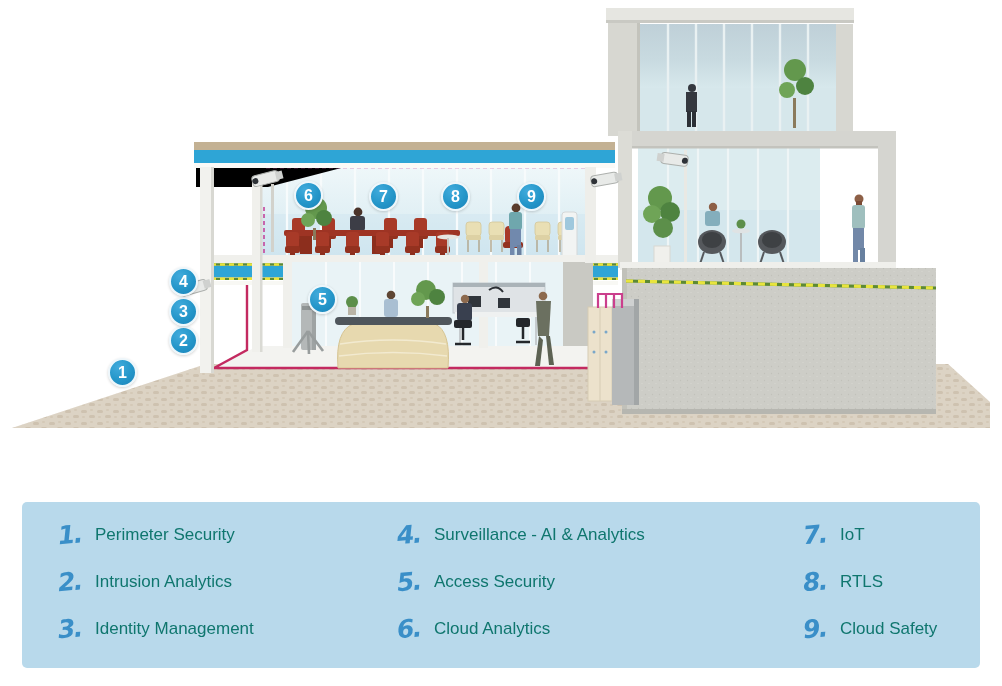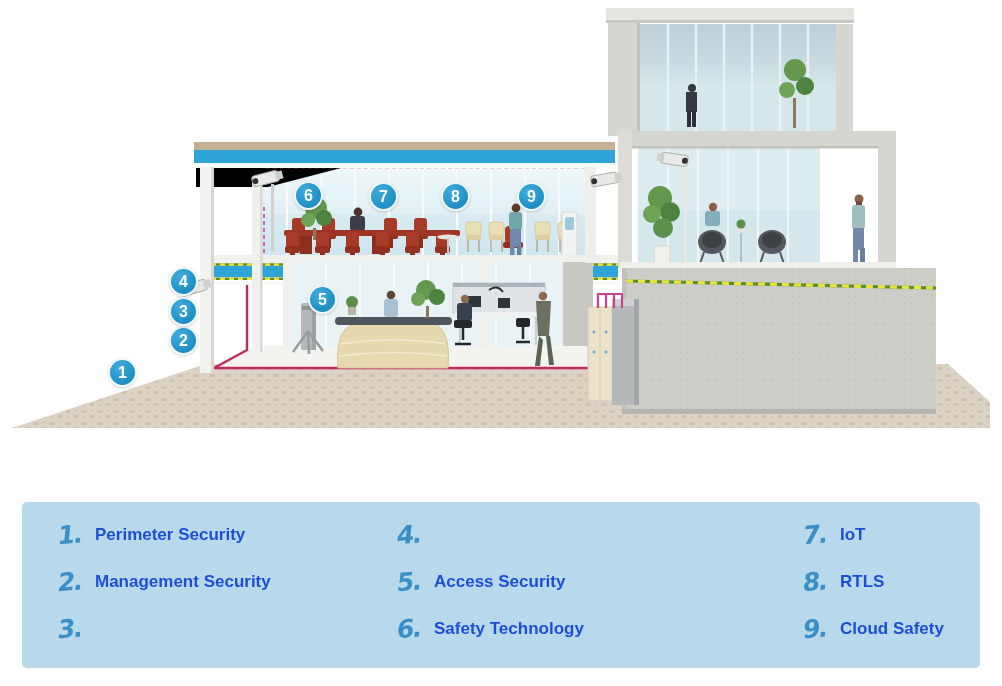--- a/index.html
+++ b/index.html
@@ -25,21 +25,21 @@
   .lcol{position:absolute;top:9px;height:148px;display:flex;flex-direction:column;}
   .lcol-1{left:36px;}
   .lcol-2{left:375px;}
   .lcol-3{left:781px;}
   .litem{height:47px;display:flex;align-items:center;}
   .lnum{
     color:#3a8fc8;width:32px;flex:0 0 32px;
     font:italic 800 25px/1 "DejaVu Sans",sans-serif;
     display:inline-block;transform:rotate(-5deg);letter-spacing:-2px;
   }
-  .llbl{color:#1d4ed8;font-size:17px;padding-left:5px;white-space:nowrap;font-weight:bold;}
+  .llbl{color:#0f766e;font-size:17px;padding-left:5px;white-space:nowrap;}
 </style>
 </head>
 <body>
 
 <div class="stage">
 
   <div class="art">
     <svg viewBox="0 0 1002 460" width="1002" height="460" xmlns="http://www.w3.org/2000/svg">
       <defs>
         <pattern id="pav" width="16" height="12" patternUnits="userSpaceOnUse">
@@ -379,37 +379,39 @@
   </div>
 
   <div class="legend">
     <div class="lcol lcol-1">
       <div class="litem">
         <span class="lnum">1.</span>
         <span class="llbl">Perimeter Security</span>
       </div>
       <div class="litem">
         <span class="lnum">2.</span>
-        <span class="llbl">Management Security</span>
+        <span class="llbl">Intrusion Analytics</span>
       </div>
       <div class="litem">
         <span class="lnum">3.</span>
+        <span class="llbl">Identity Management</span>
       </div>
     </div>
     <div class="lcol lcol-2">
       <div class="litem">
         <span class="lnum">4.</span>
+        <span class="llbl">Surveillance - AI &amp; Analytics</span>
       </div>
       <div class="litem">
         <span class="lnum">5.</span>
         <span class="llbl">Access Security</span>
       </div>
       <div class="litem">
         <span class="lnum">6.</span>
-        <span class="llbl">Safety Technology</span>
+        <span class="llbl">Cloud Analytics</span>
       </div>
     </div>
     <div class="lcol lcol-3">
       <div class="litem">
         <span class="lnum">7.</span>
         <span class="llbl">IoT</span>
       </div>
       <div class="litem">
         <span class="lnum">8.</span>
         <span class="llbl">RTLS</span>

